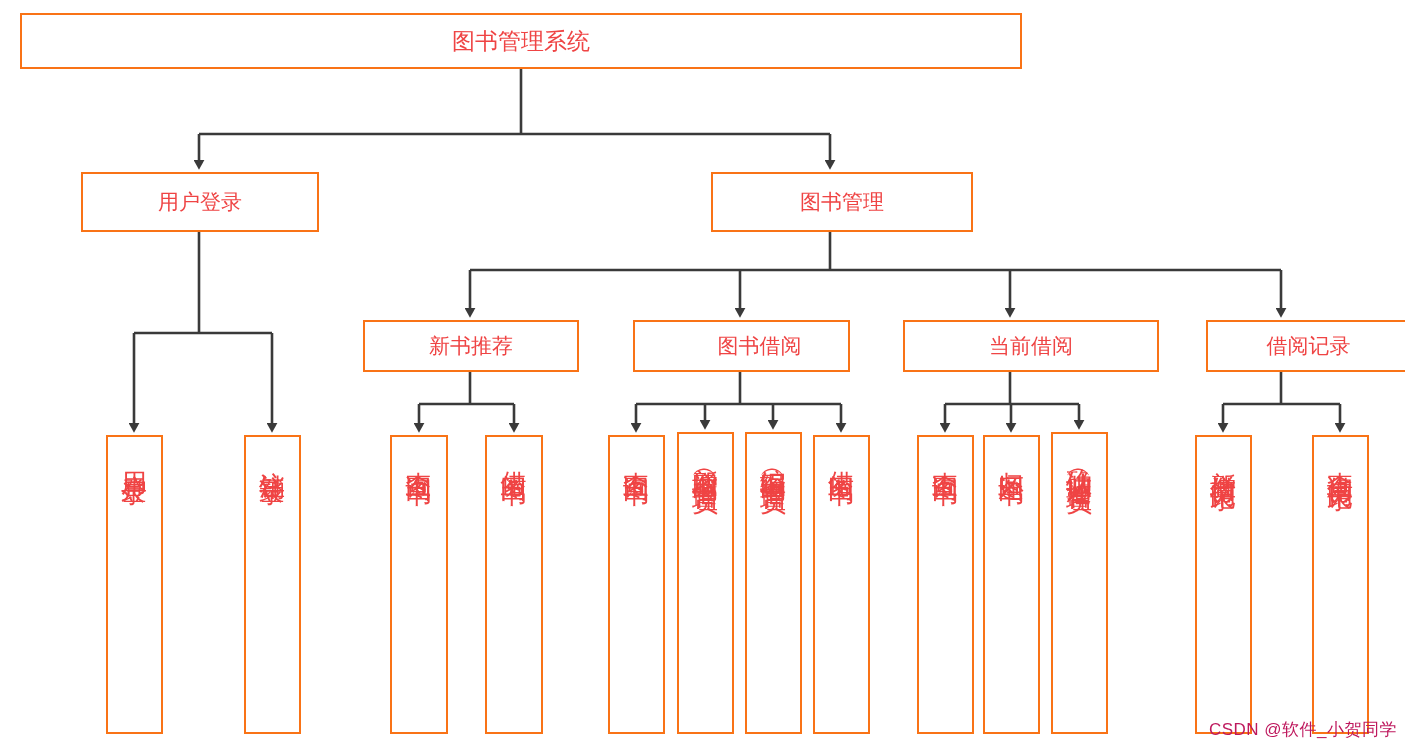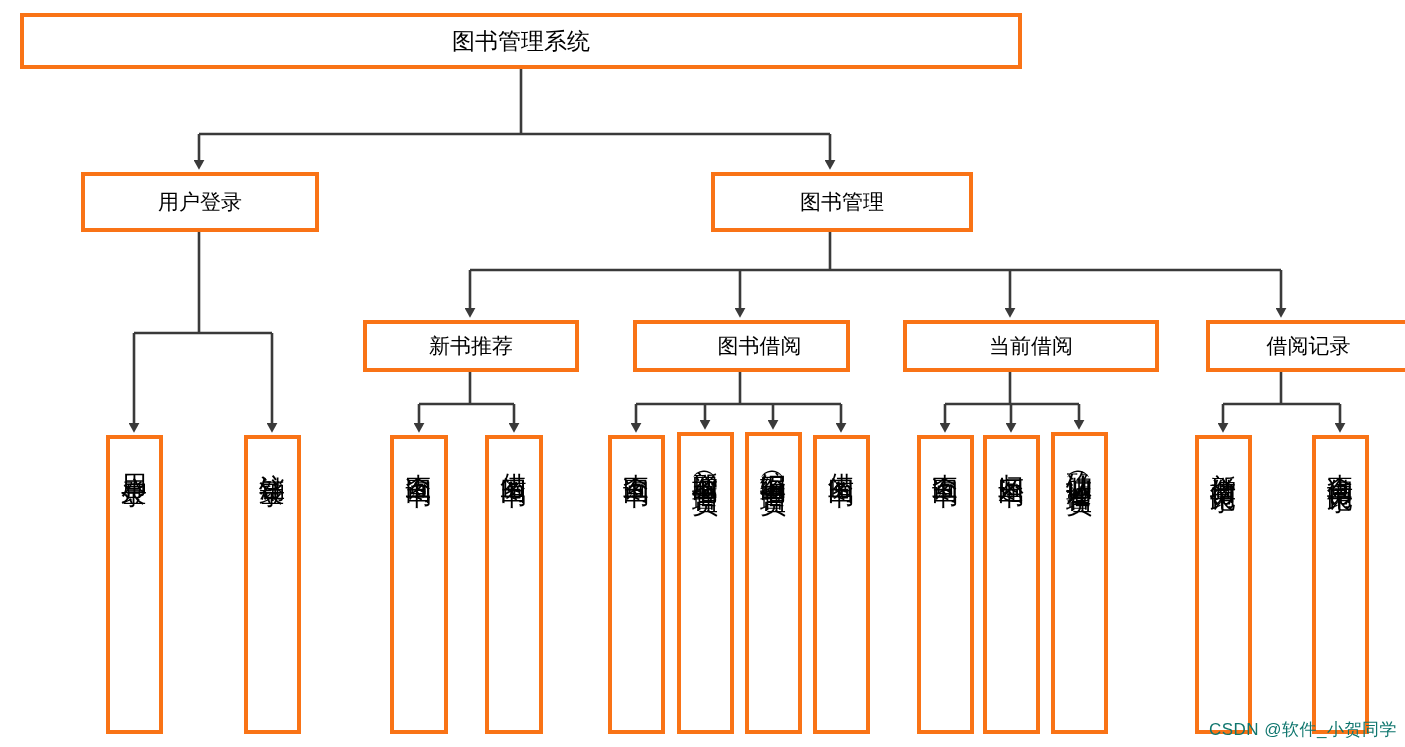--- a/index.html
+++ b/index.html
@@ -22,26 +22,26 @@
     position: absolute;
     left: 0;
     top: 0;
     width: 1405px;
     height: 747px;
     pointer-events: none;
   }
   .node {
     position: absolute;
     box-sizing: border-box;
-    border: 4px solid #f97316;
+    border: 2px solid #f97316;
     background: #ffffff;
     display: flex;
     align-items: center;
     justify-content: center;
-    color: #000000;
+    color: #ef4444;
   }
   .node .label {
     display: block;
     text-align: center;
     line-height: 1.05;
     white-space: nowrap;
   }
   
   #node-root { left: 20px; top: 13px; width: 1002px; height: 56px; }
   #node-root .label { font-size: 23px; }
@@ -76,21 +76,21 @@
     line-height: 1;
     white-space: normal;
   }
   .leaf.tall { top: 432px; height: 302px; }
 
   .watermark {
     position: absolute;
     right: 8px;
     bottom: 6px;
     font-size: 17px;
-    color: #0f766e;
+    color: #be185d;
     letter-spacing: 0.5px;
     white-space: nowrap;
   }
 </style>
 </head>
 <body>
 
 <div id="canvas">
 
   <svg class="connectors" viewBox="0 0 1405 747" xmlns="http://www.w3.org/2000/svg">

